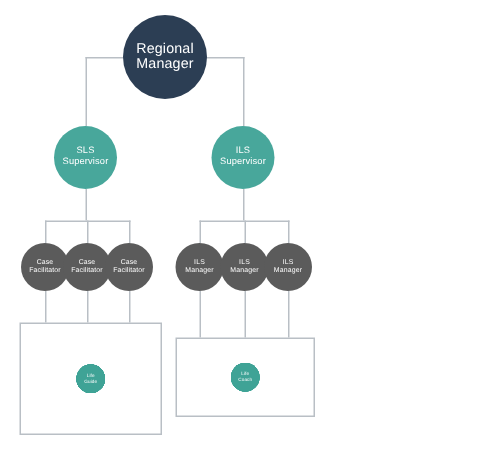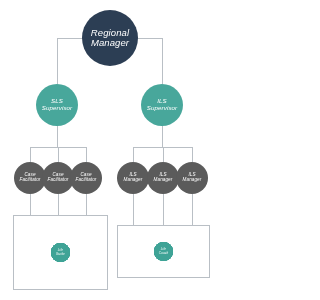--- a/index.html
+++ b/index.html
@@ -13,21 +13,20 @@
     position: relative;
     overflow: hidden;
     font-family: "Liberation Sans", sans-serif;
   }
   #org-chart {
     position: absolute;
     left: 0;
     top: 0;
     width: 218px;
     height: 300px;
-    font-style: italic;
   }
   .conn {
     position: absolute;
     background: #b9bfc5;
   }
   .conn.v { width: 1px; }
   .conn.h { height: 1px; }
 
   .node {
     position: absolute;

